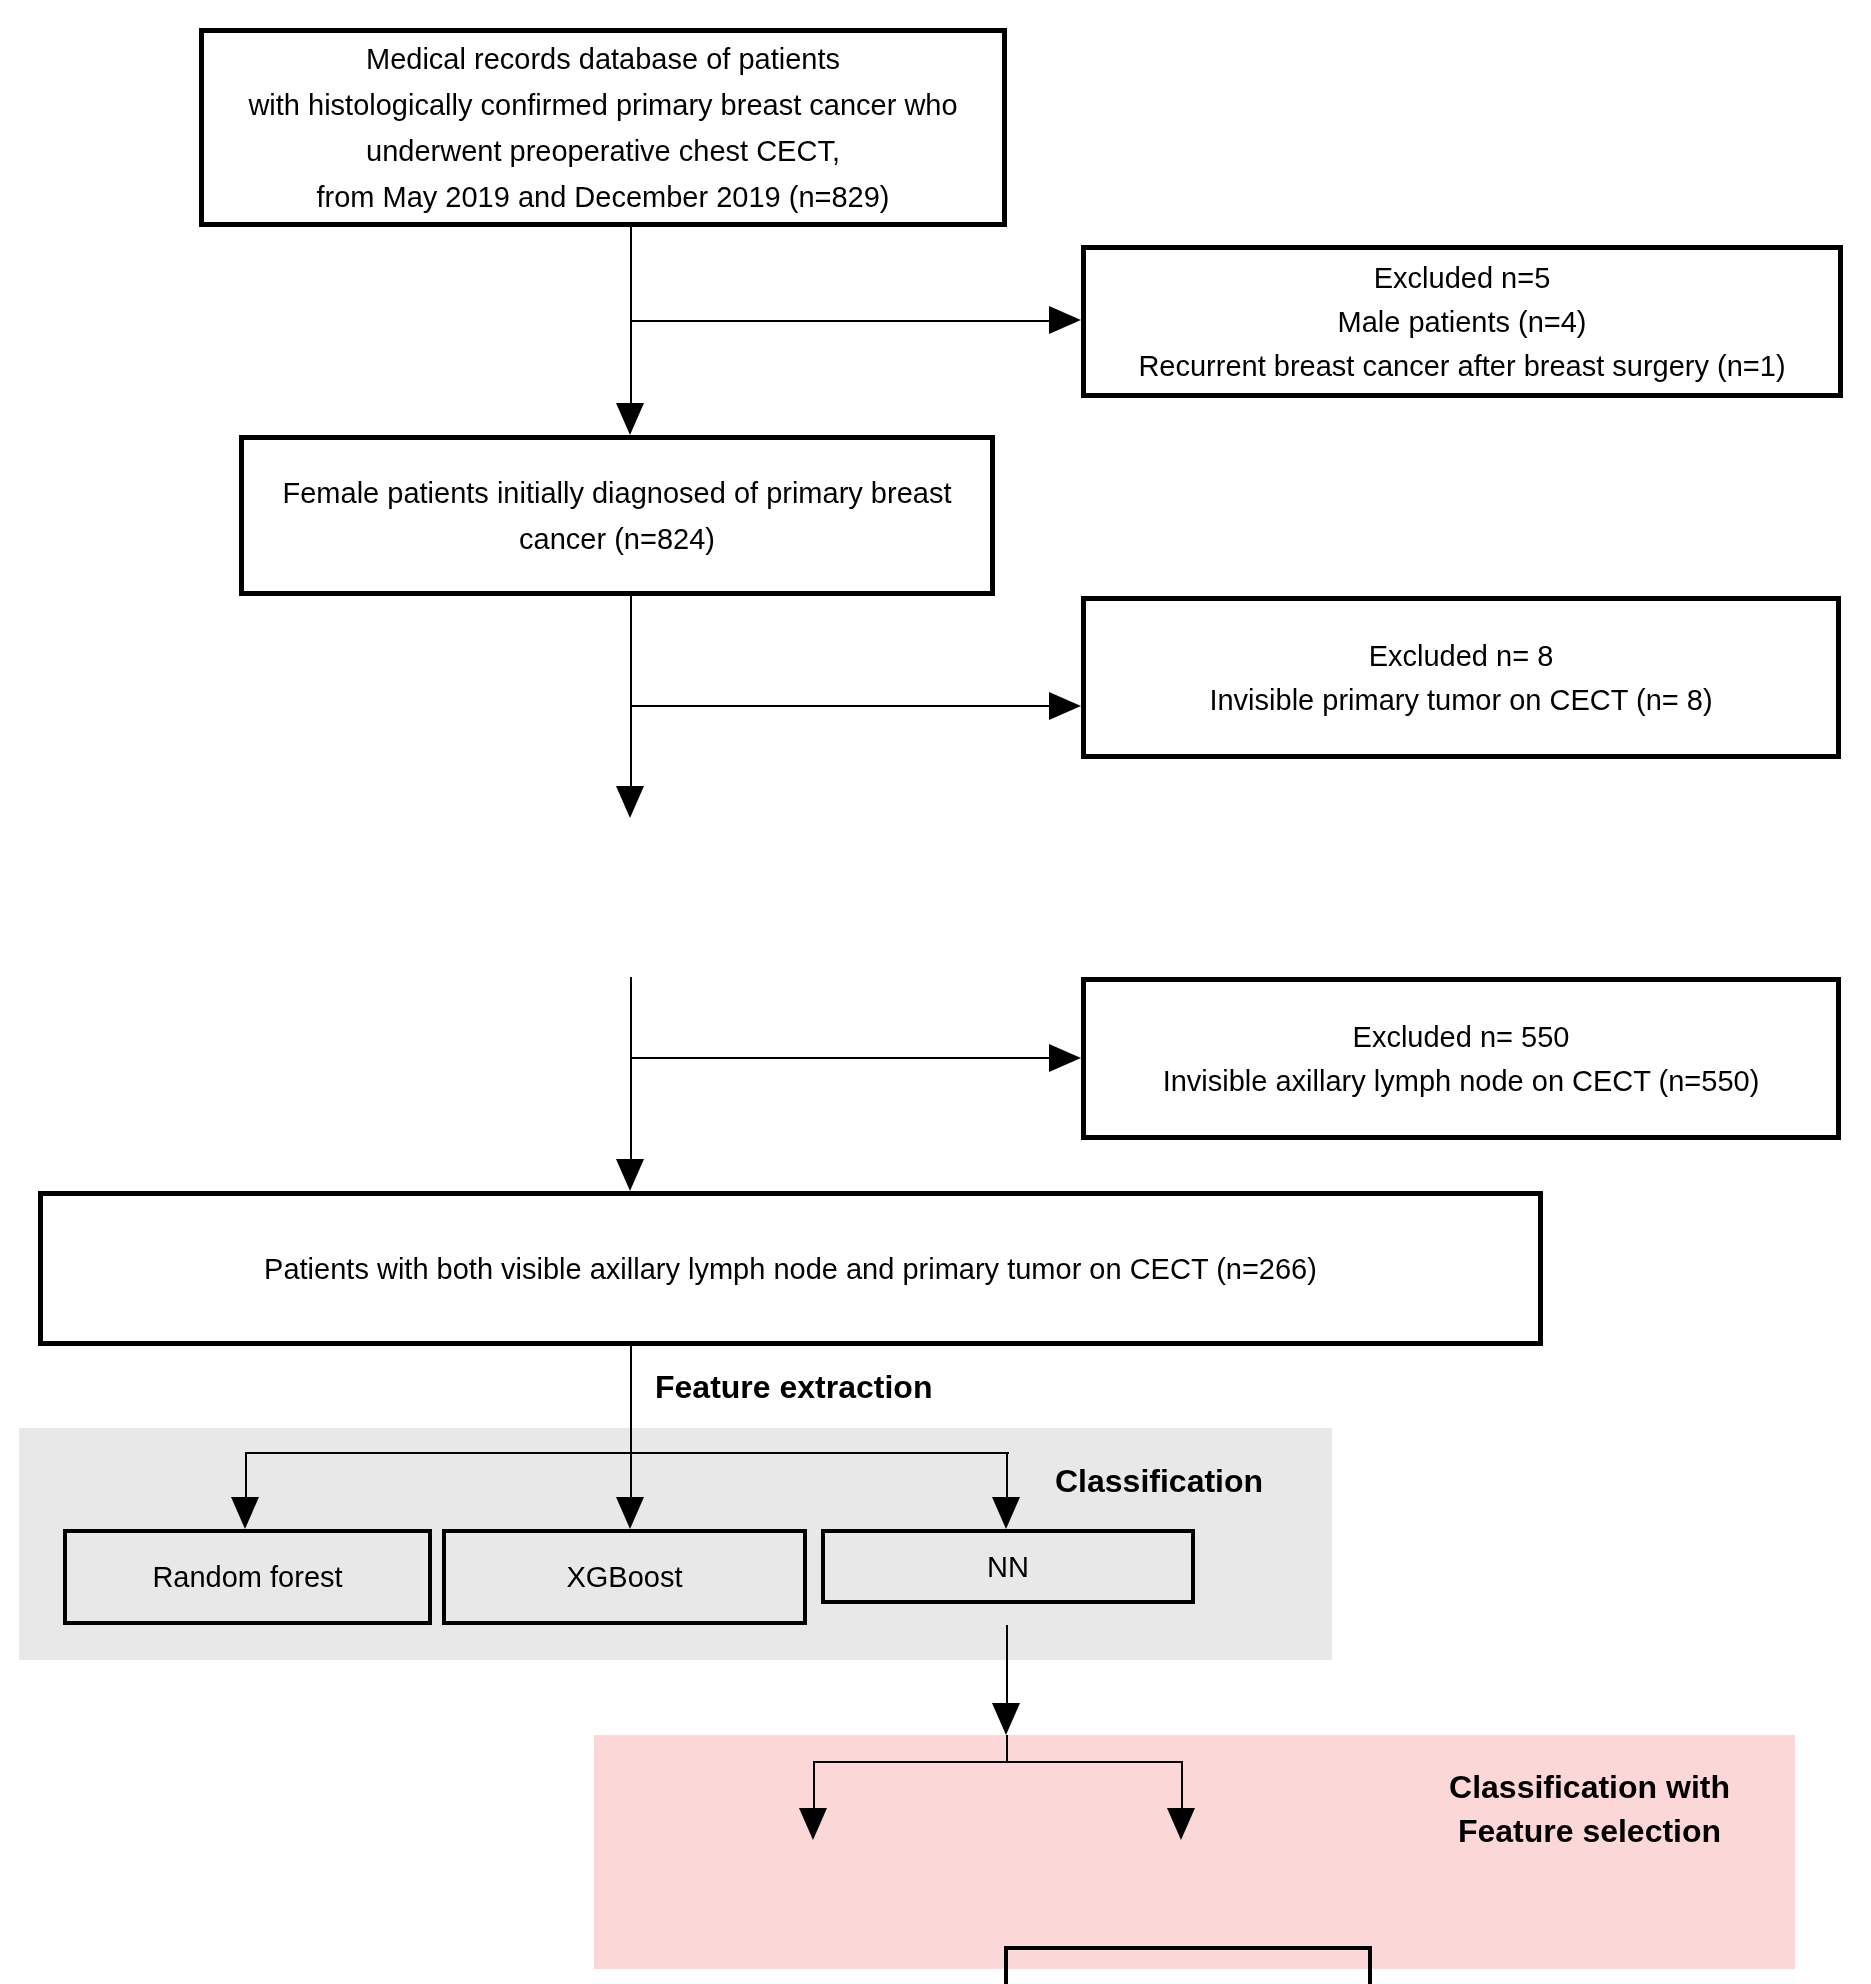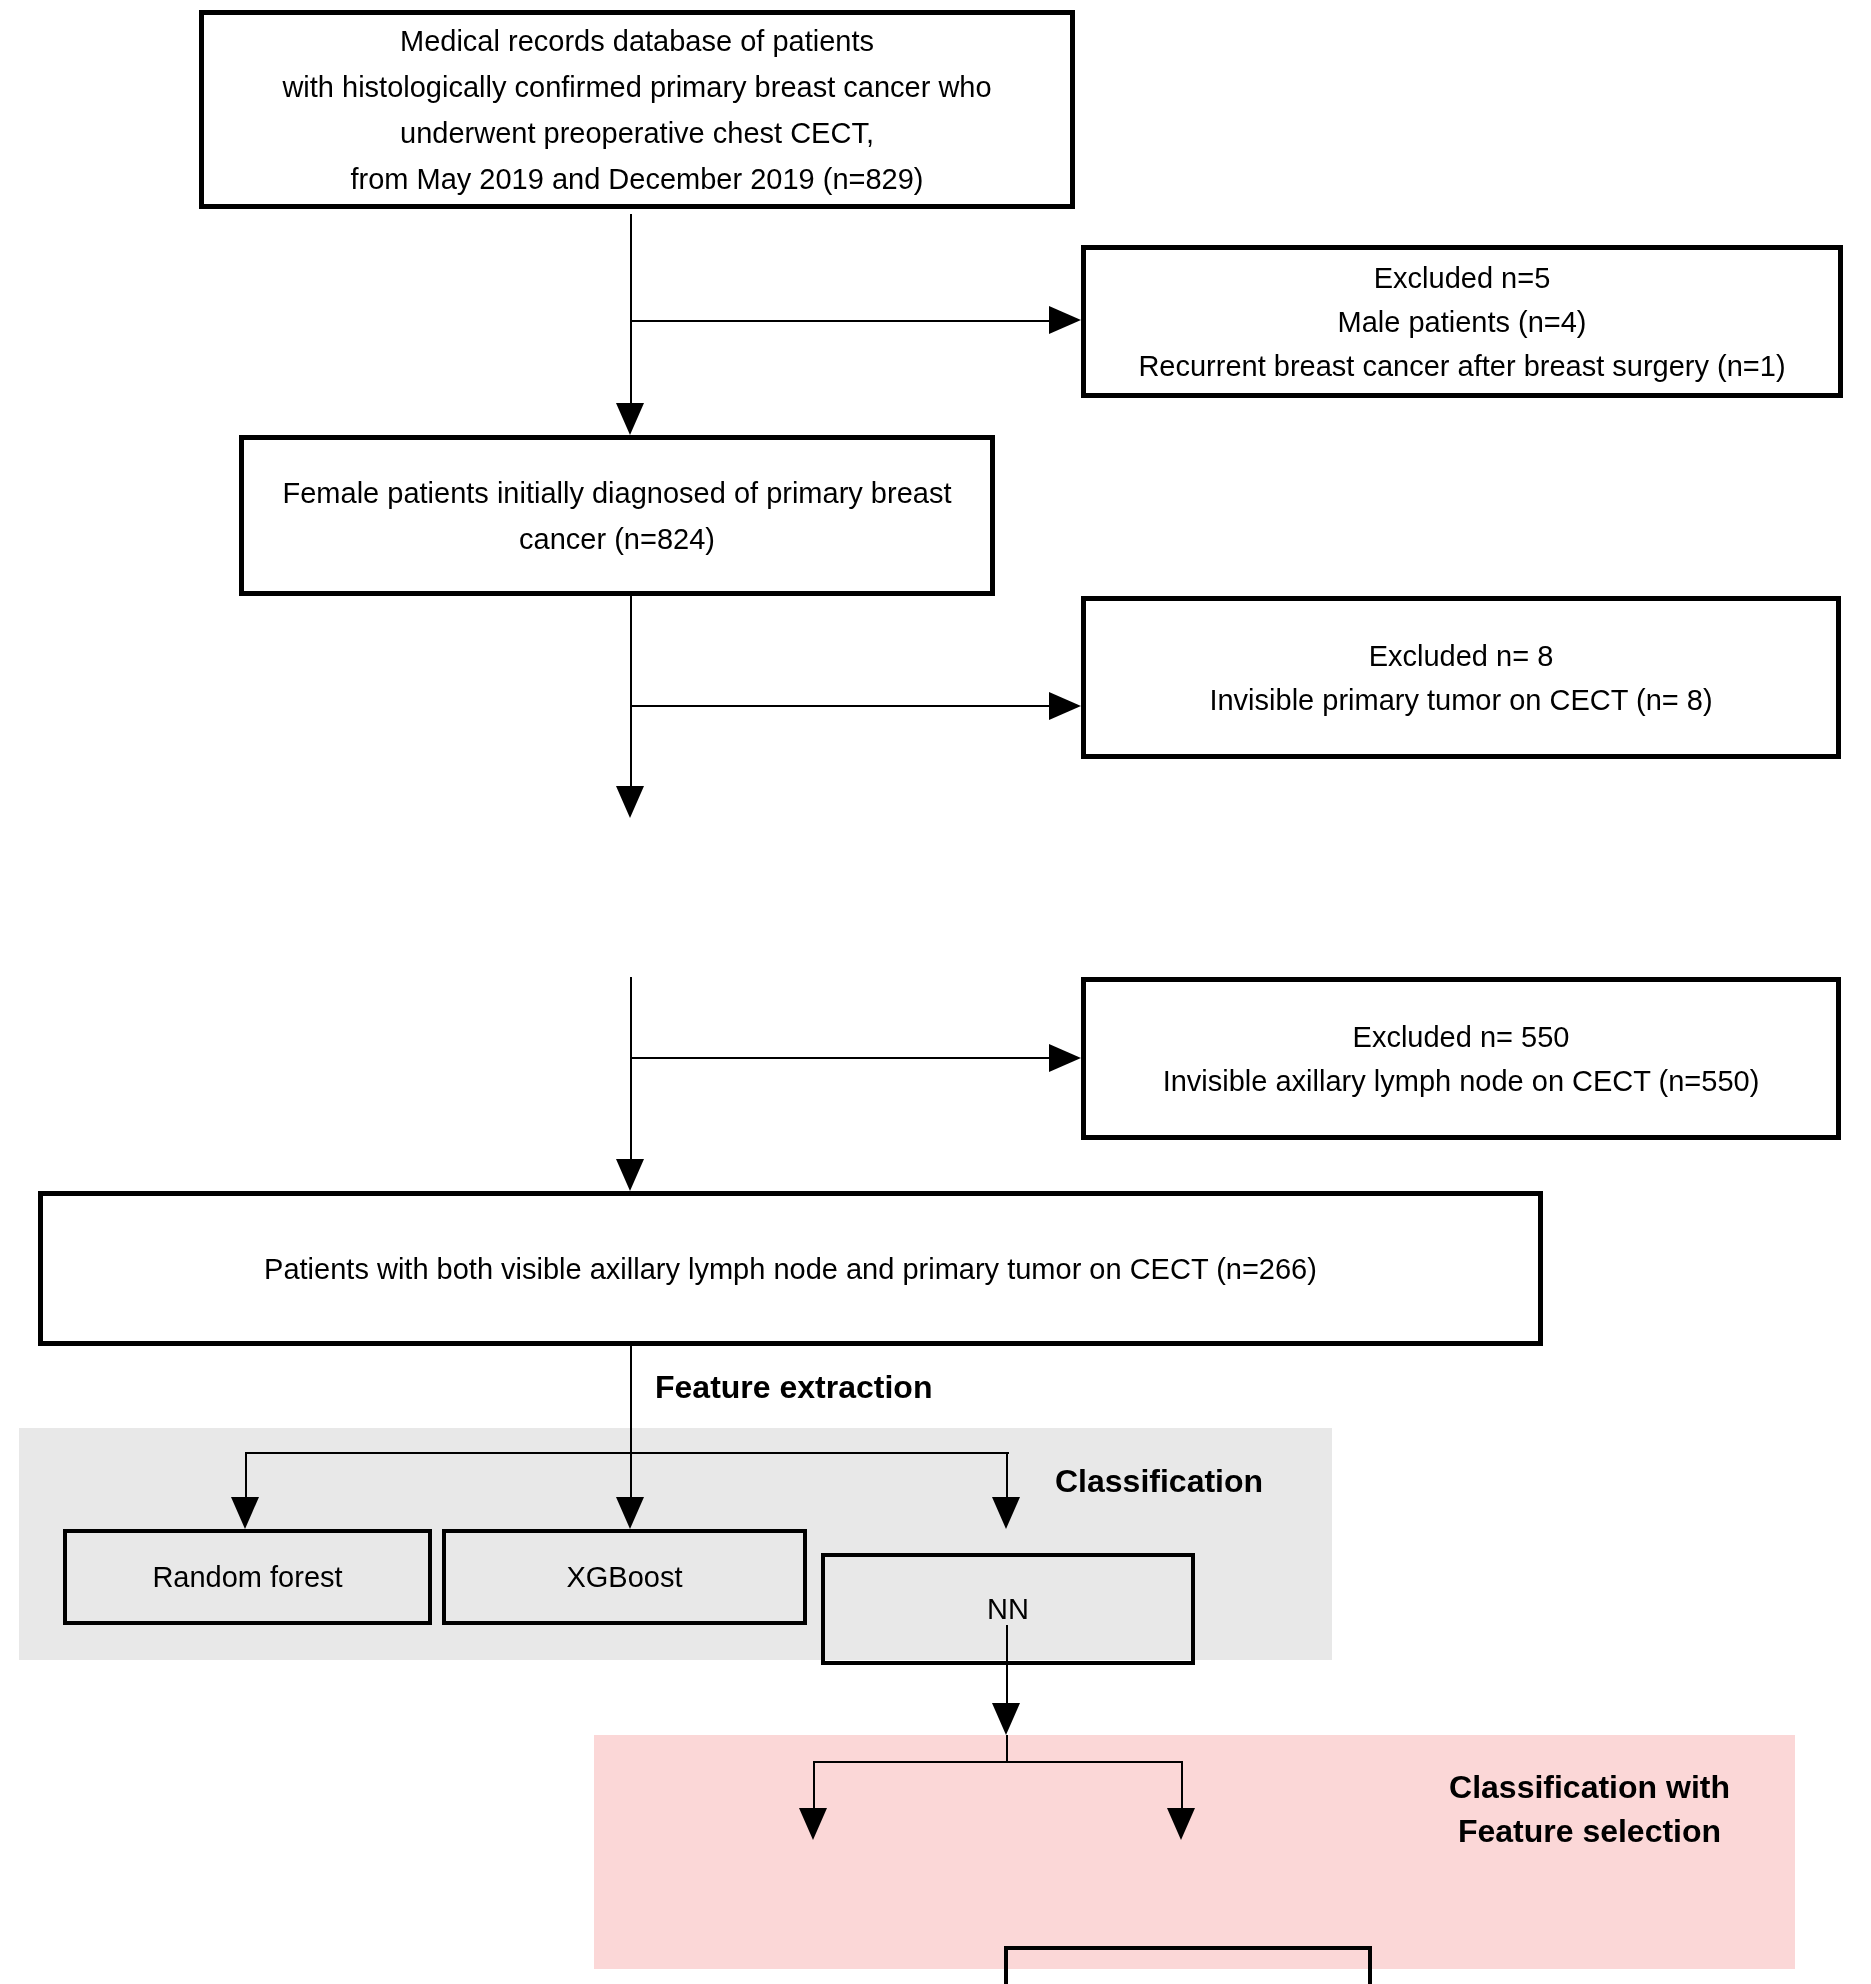--- a/index.html
+++ b/index.html
@@ -86,21 +86,21 @@
   <div class="cline" style="left:1006px;top:1625px;width:2px;height:78px;"></div>
   <div class="arrow-down" style="left:992px;top:1703px;"></div>
   <div class="cline" style="left:1006px;top:1735px;width:2px;height:27px;"></div>
 
   <div class="cline" style="left:813px;top:1761px;width:370px;height:2px;"></div>
   <div class="cline" style="left:813px;top:1761px;width:2px;height:48px;"></div>
   <div class="arrow-down" style="left:799px;top:1808px;"></div>
   <div class="cline" style="left:1181px;top:1761px;width:2px;height:48px;"></div>
   <div class="arrow-down" style="left:1167px;top:1808px;"></div>
 
-  <div class="box tall" style="left:199px;top:10px;width:876px;height:199px;">
+  <div class="box tall" style="left:199px;top:28px;width:808px;height:199px;">
     <span class="line">Medical records database of patients</span>
     <span class="line">with histologically confirmed primary breast cancer who</span>
     <span class="line">underwent preoperative chest CECT,</span>
     <span class="line">from May 2019 and December 2019 (n=829)</span>
   </div>
 
   <div class="box" style="left:1081px;top:245px;width:762px;height:153px;">
     <span class="line">Excluded n=5</span>
     <span class="line">Male patients (n=4)</span>
     <span class="line">Recurrent breast cancer after breast surgery (n=1)</span>
@@ -134,21 +134,21 @@
     <span class="line">Classification with</span>
     <span class="line">Feature selection</span>
   </div>
 
   <div class="box tinted" style="left:63px;top:1529px;width:369px;height:96px;">
     <span class="line">Random forest</span>
   </div>
   <div class="box tinted" style="left:442px;top:1529px;width:365px;height:96px;">
     <span class="line">XGBoost</span>
   </div>
-  <div class="box tinted" style="left:821px;top:1529px;width:374px;height:112px;margin-top:24px;">
+  <div class="box tinted" style="left:821px;top:1529px;width:374px;height:75px;">
     <span class="line">NN</span>
   </div>
 
   <div class="box tinted" style="left:1004px;top:1946px;width:368px;height:112px;justify-content:flex-end;">
     <span class="line">NN with RFE</span>
   </div>
 
 </div>
 
 

